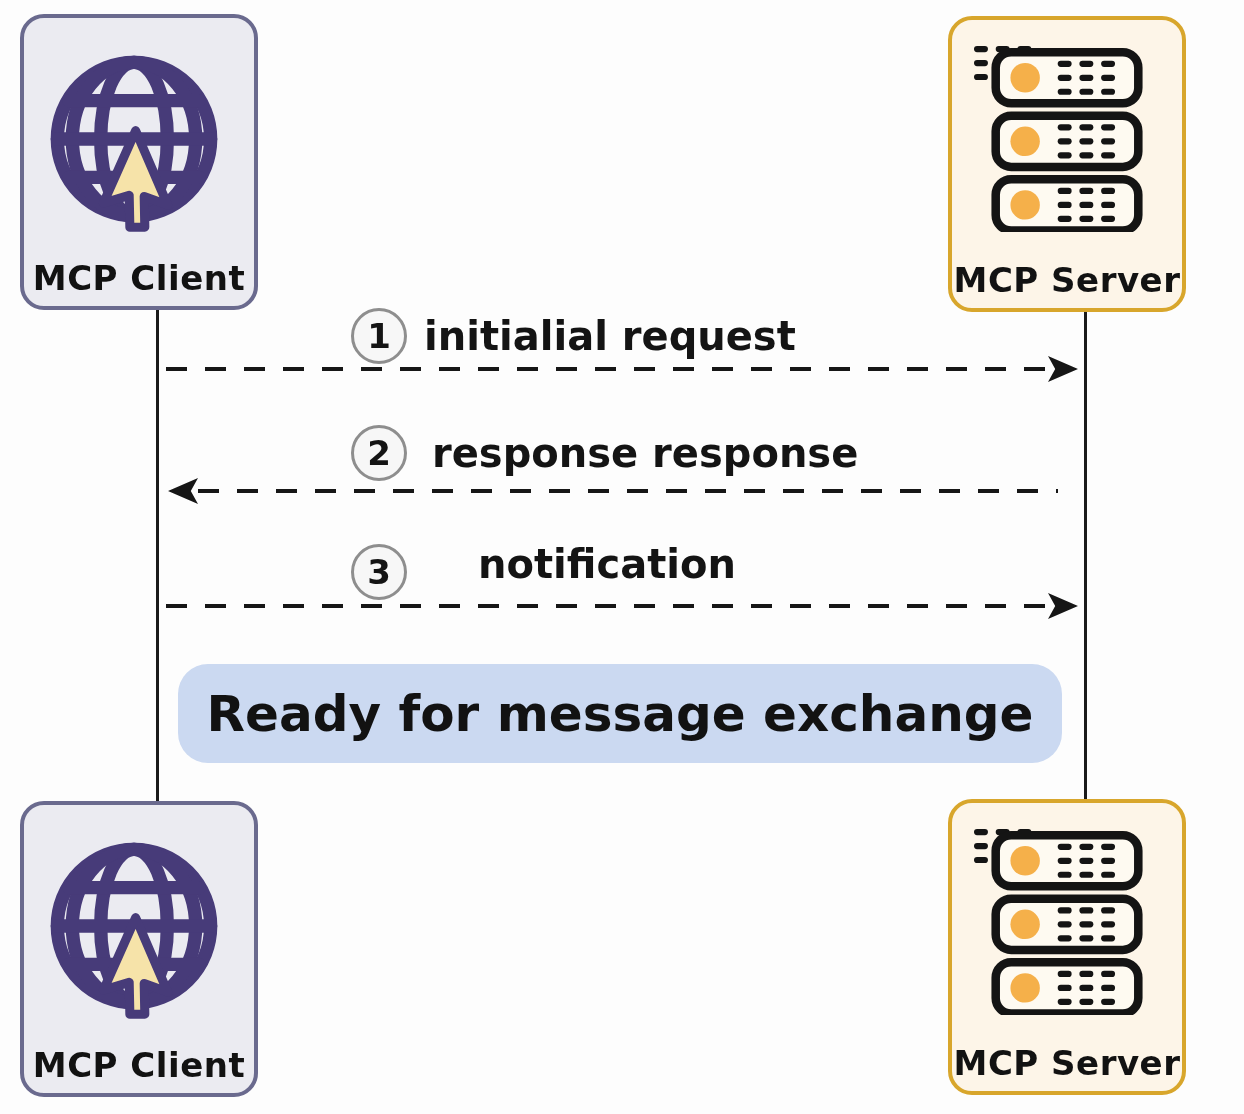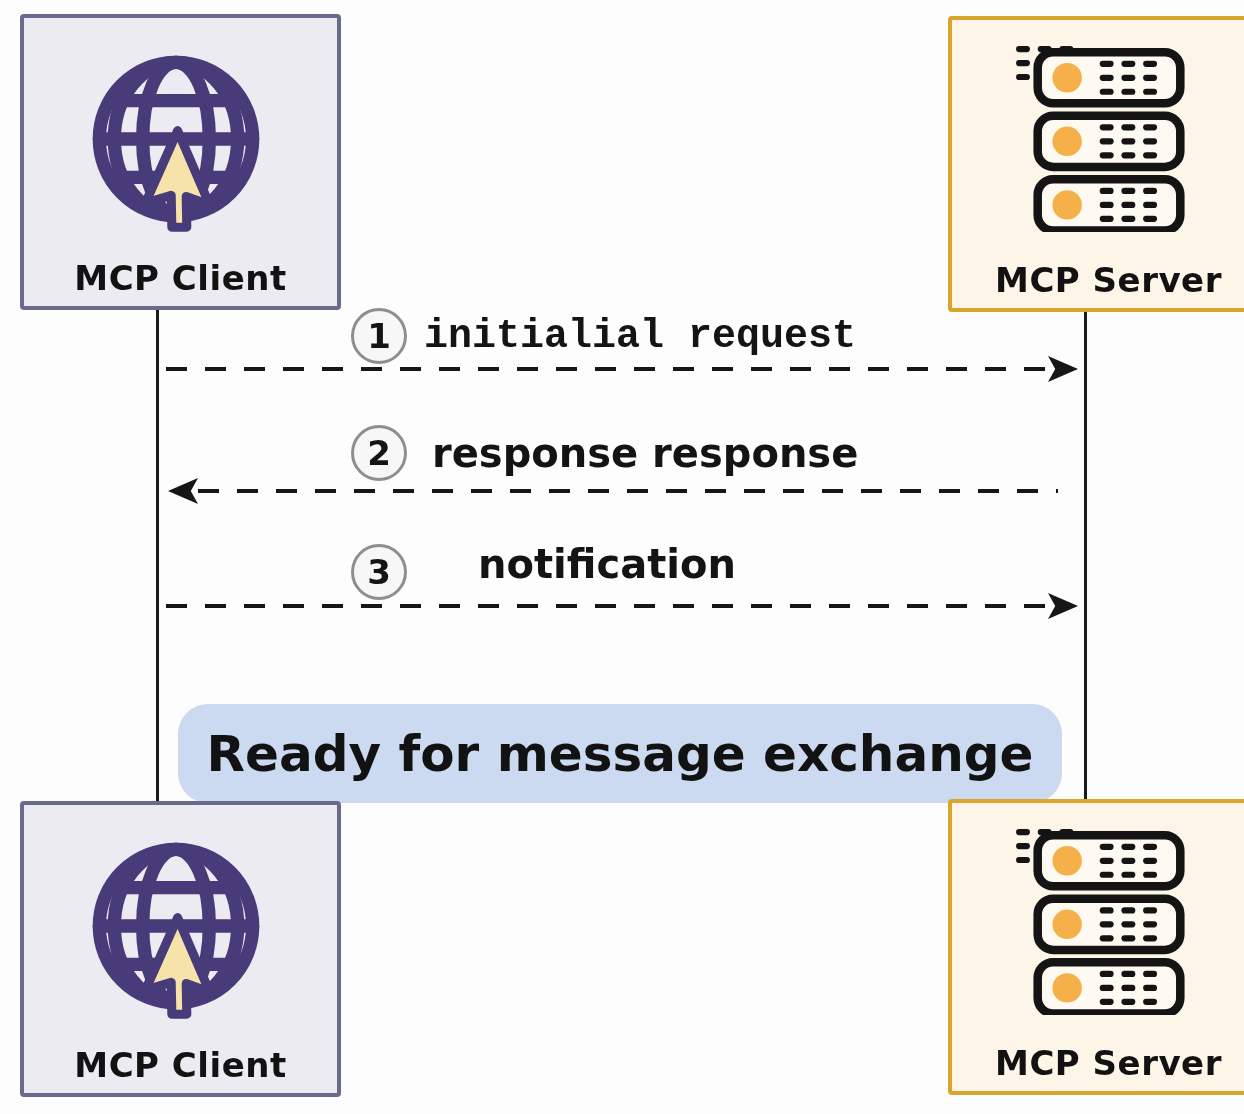--- a/index.html
+++ b/index.html
@@ -1,21 +1,21 @@
 <!DOCTYPE html>
 <html><head>
 <meta charset="utf-8">
 <style>
   html,body{margin:0;padding:0;background:#ffffff;}
   .canvas{
     position:relative;width:1244px;height:1114px;background:#fdfdfd;
     font-family:"DejaVu Sans","Liberation Sans",sans-serif;overflow:hidden;
   }
   
-  .entity{position:absolute;width:321px;height:296px;border-radius:4px;box-sizing:border-box;}
+  .entity{position:absolute;width:238px;height:296px;border-radius:24px;box-sizing:border-box;}
   .entity.client{background:#ebebf1;border:4px solid #6a6a8e;}
   .entity.server{background:#fdf5e8;border:4px solid #d8a62c;text-decoration:underline;}
   .entity .icon{position:absolute;left:50%;transform:translateX(-50%);}
   .entity .icon.globe{top:26px;width:200px;height:200px;}
   .entity .icon.racks{top:26px;width:186px;height:186px;}
   .entity-label{
     position:absolute;bottom:8px;left:0;width:100%;text-align:center;
     font-size:34px;font-weight:bold;color:#121212;letter-spacing:0.5px;
   }
   #client-top{left:20px;top:14px;}
@@ -37,21 +37,21 @@
     background:#f7f7f7;border:3px solid #8e8e8e;box-sizing:border-box;
     display:flex;align-items:center;justify-content:center;
     font-size:34px;font-weight:bold;color:#141414;
   }
   .msg-label{
     position:absolute;height:57px;line-height:57px;
     font-size:40px;font-weight:bold;color:#141414;white-space:nowrap;
   }
   
   .note{
-    position:absolute;left:178px;top:704px;width:884px;height:99px;
+    position:absolute;left:178px;top:664px;width:884px;height:99px;
     background:#cbd9f1;border-radius:30px;
     display:flex;align-items:center;justify-content:center;
   }
   .note-text{font-size:50px;font-weight:bold;color:#121212;white-space:nowrap;}
   .defs{position:absolute;width:0;height:0;overflow:hidden;}
 </style>
 </head>
 <body>
 
 <svg class="defs" aria-hidden="true">
@@ -110,21 +110,21 @@
   <div class="entity server" id="server-top">
     <svg class="icon racks">
         <use href="#server-sym"></use>
       </svg>
     <div class="entity-label">MCP Server</div>
   </div>
 
   <div class="msg-circle" style="left:351px;top:308px;">
     <span>1</span>
   </div>
-  <div class="msg-label" style="left:424px;top:308px;font-family:Liberation Mono, monospace;">initialial request</div>
+  <div class="msg-label" style="left:424px;top:308px;">initialial request</div>
   <div class="dash-line" style="left:166px;top:367px;width:882px;"></div>
   <div class="arrowhead right" style="left:1048px;top:356px;"></div>
 
   <div class="msg-circle" style="left:351px;top:425px;">
     <span>2</span>
   </div>
   <div class="msg-label" style="left:432px;top:425px;">response response</div>
   <div class="dash-line" style="left:198px;top:489px;width:860px;"></div>
   <div class="arrowhead left" style="left:168px;top:478px;"></div>
 

